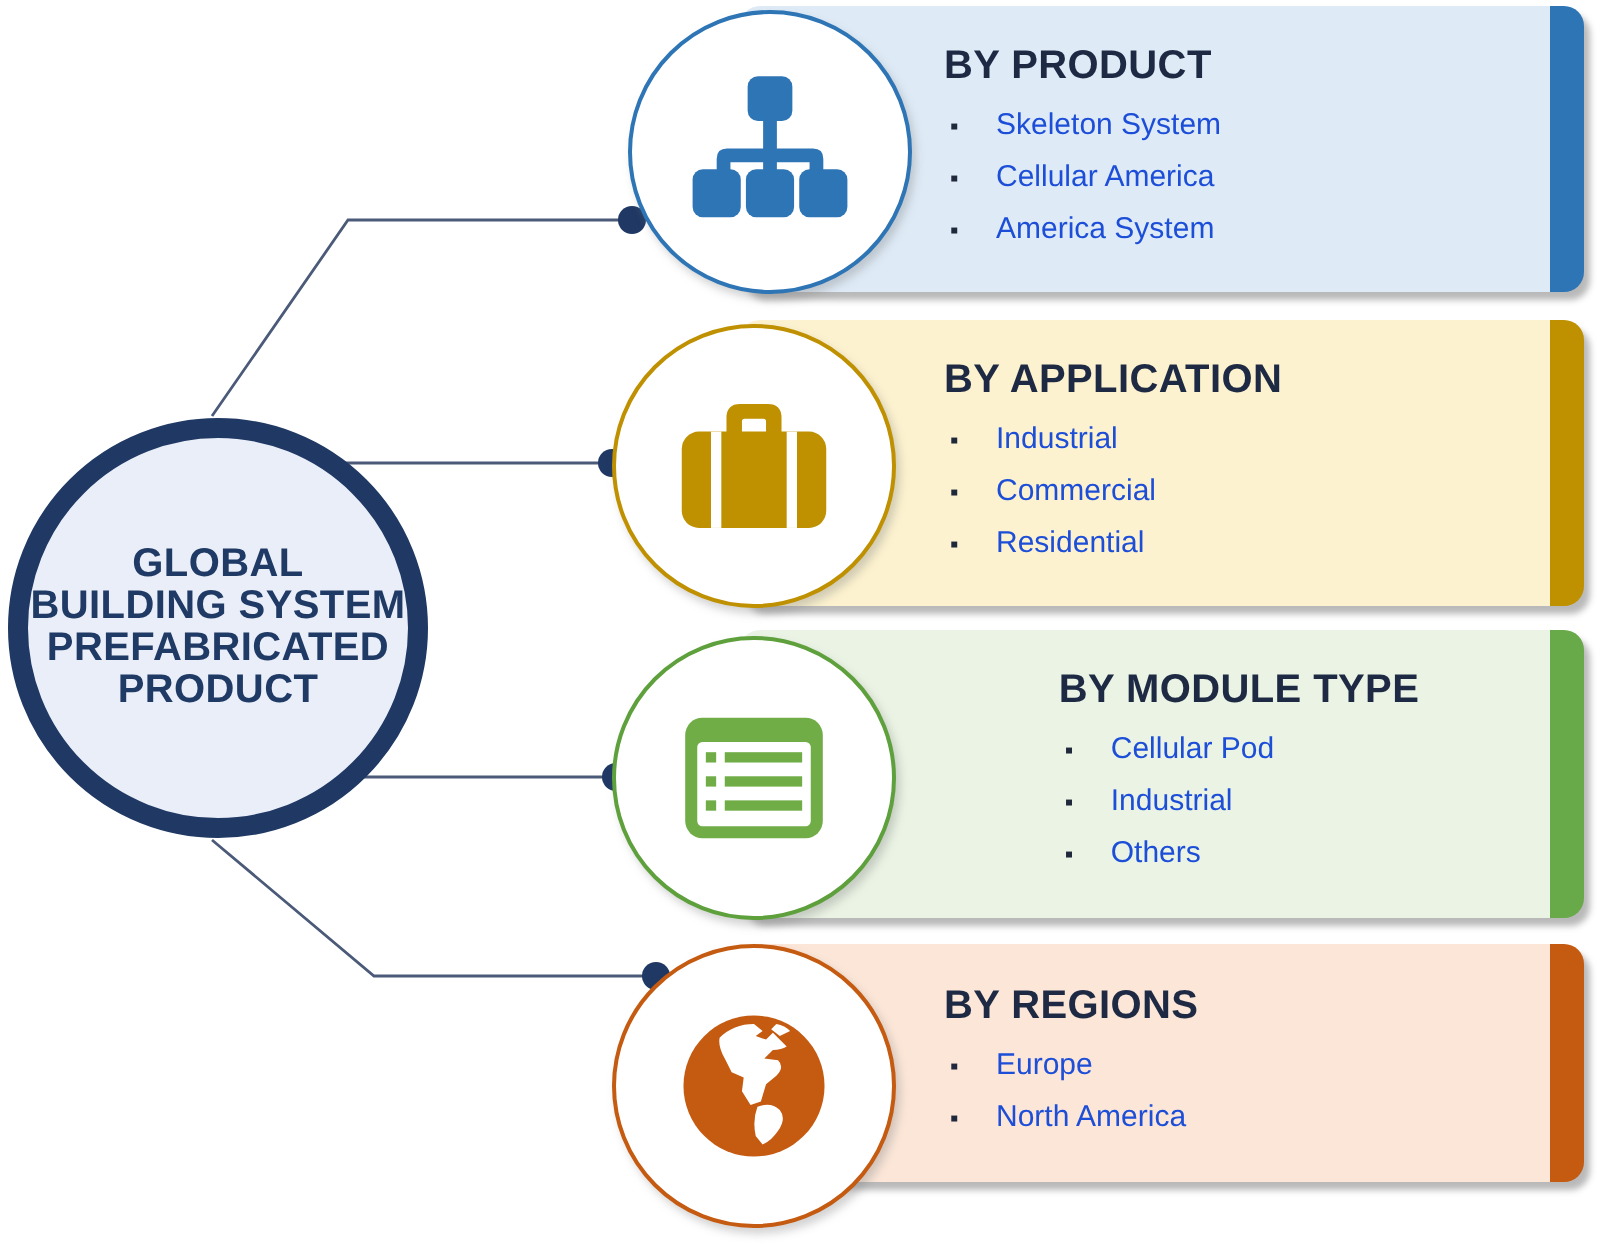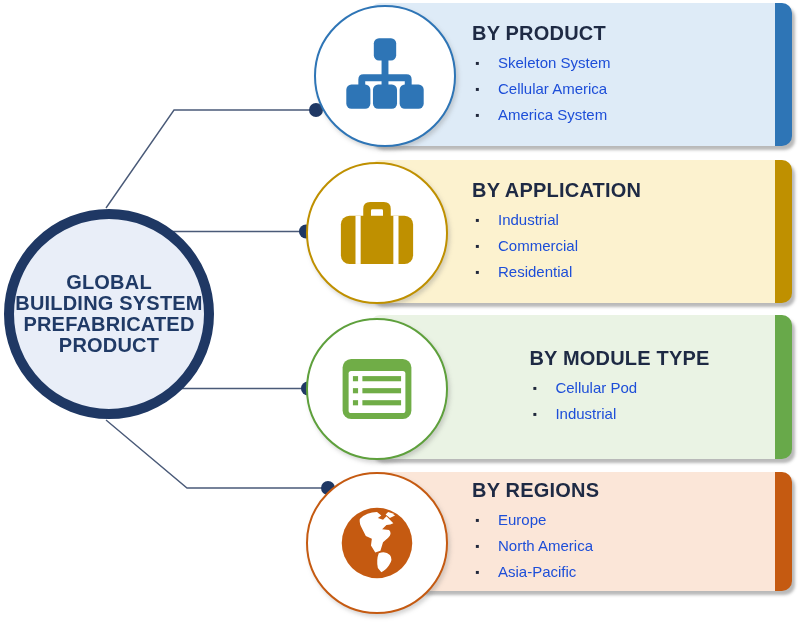--- a/index.html
+++ b/index.html
@@ -96,31 +96,31 @@
       </ul>
     </div>
   </div>
 
   <div class="panel panel-module">
     <div class="content">
       <div class="panel-title">BY MODULE TYPE</div>
       <ul>
         <li>Cellular Pod</li>
         <li>Industrial</li>
+        <li>Others</li>
       </ul>
     </div>
   </div>
 
   <div class="panel panel-regions">
     <div class="content">
       <div class="panel-title">BY REGIONS</div>
       <ul>
         <li>Europe</li>
         <li>North America</li>
-        <li>Asia-Pacific</li>
       </ul>
     </div>
   </div>
 
   <div class="icon-circle circle-product">
     <svg viewBox="0 0 100 100">
       <g fill="#2E75B6">
         <path d="M19 62 v-8 q0-6 6-6 h50 q6 0 6 6 v8 h-8 v-6 h-46 v6 z"></path>
         <rect x="46" y="28" width="8" height="34"></rect>
         <rect x="37" y="6" width="26" height="26" rx="6"></rect>

